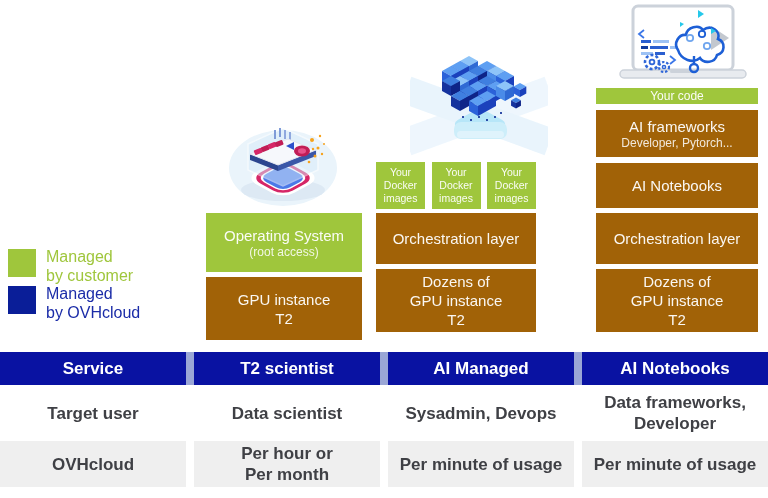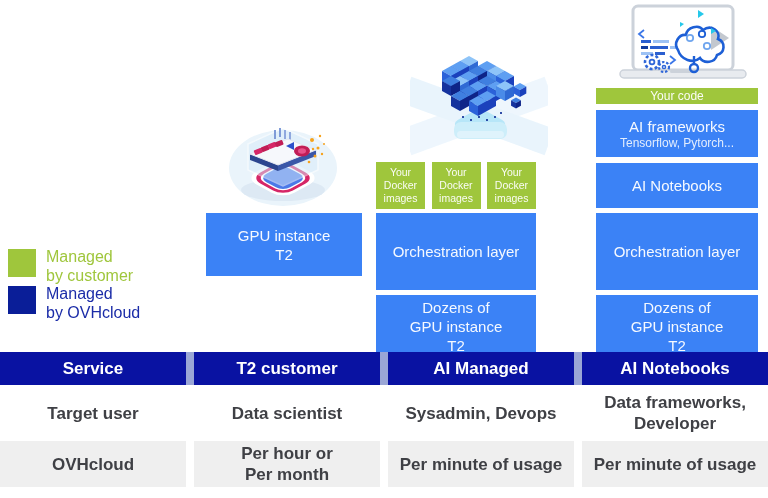--- a/index.html
+++ b/index.html
@@ -15,29 +15,29 @@
                   white-space:pre-line; font-weight:500; }
   .legend-label.green { top:247px; color:#9FC63C; }
   .legend-label.blue  { top:284px; color:#1B2CA8; }
   
   .stack { position:absolute; display:flex; flex-direction:column; }
   .stack-t2        { left:206px; top:213px; width:156px; }
   .stack-training  { left:376px; top:162px; width:160px; }
   .stack-notebooks { left:596px; top:88px;  width:162px; }
   .box { display:flex; flex-direction:column; align-items:center; justify-content:center;
          text-align:center; color:rgba(255,255,255,0.95); white-space:pre-line; }
-  .box.blue  { background:#3b82f6; }
+  .box.blue  { background:#a16207; }
   .box.green { background:#9FC63C; }
   .box-main { font-size:15px; line-height:19px; }
   .box-sub  { font-size:12px; line-height:15px; opacity:.9; }
   .h-os   { height:59px; margin-bottom:5px; }
   .h-gpu  { height:63px; font-size:15px; line-height:19px; }
   .docker-row { display:flex; justify-content:space-between; height:47px; margin-bottom:4px; }
   .docker-box { width:49px; height:47px; font-size:10.5px; line-height:13px; }
-  .h-orch { height:77px; margin-bottom:5px; font-size:15px; line-height:19px; }
+  .h-orch { height:51px; margin-bottom:5px; font-size:15px; line-height:19px; }
   .h-code { height:16px; margin-bottom:6px; font-size:12px; line-height:14px; }
   .h-fw   { height:47px; margin-bottom:6px; }
   .h-nb   { height:45px; margin-bottom:5px; font-size:15px; line-height:19px; }
   
   .illo { position:absolute; }
   .illo-t2        { left:226px; top:104px; }
   .illo-training  { left:410px; top:46px; }
   .illo-notebooks { left:614px; top:4px; }
   
   .table { position:absolute; left:0; top:352px; width:768px; }
@@ -198,20 +198,24 @@
   </div>
 
   <div class="swatch swatch-green"></div>
   <div class="legend-label green">Managed
 by customer</div>
   <div class="swatch swatch-blue"></div>
   <div class="legend-label blue">Managed
 by OVHcloud</div>
 
   <div class="stack stack-t2">
+    <div class="box green h-os">
+      <div class="box-main">Operating System</div>
+      <div class="box-sub">(root access)</div>
+    </div>
     <div class="box blue h-gpu">GPU instance
 T2</div>
   </div>
 
   <div class="stack stack-training">
     <div class="docker-row">
       <div class="box green docker-box">Your
 Docker
 images</div>
       <div class="box green docker-box">Your
@@ -224,33 +228,33 @@
     <div class="box blue h-orch">Orchestration layer</div>
     <div class="box blue h-gpu">Dozens of
 GPU instance
 T2</div>
   </div>
 
   <div class="stack stack-notebooks">
     <div class="box green h-code">Your code</div>
     <div class="box blue h-fw">
       <div class="box-main">AI frameworks</div>
-      <div class="box-sub">Tensorflow, Pytorch...</div>
+      <div class="box-sub">Developer, Pytorch...</div>
     </div>
     <div class="box blue h-nb">AI Notebooks</div>
     <div class="box blue h-orch">Orchestration layer</div>
     <div class="box blue h-gpu">Dozens of
 GPU instance
 T2</div>
   </div>
 
   <div class="table">
     <div class="trow thead">
       <div class="cell">Service</div>
-      <div class="cell">T2 customer</div>
+      <div class="cell">T2 scientist</div>
       <div class="cell">AI Managed</div>
       <div class="cell">AI Notebooks</div>
     </div>
     <div class="trow body-row row-white">
       <div class="cell">Target user</div>
       <div class="cell">Data scientist</div>
       <div class="cell">Sysadmin, Devops</div>
       <div class="cell">Data frameworks,
 Developer</div>
     </div>

